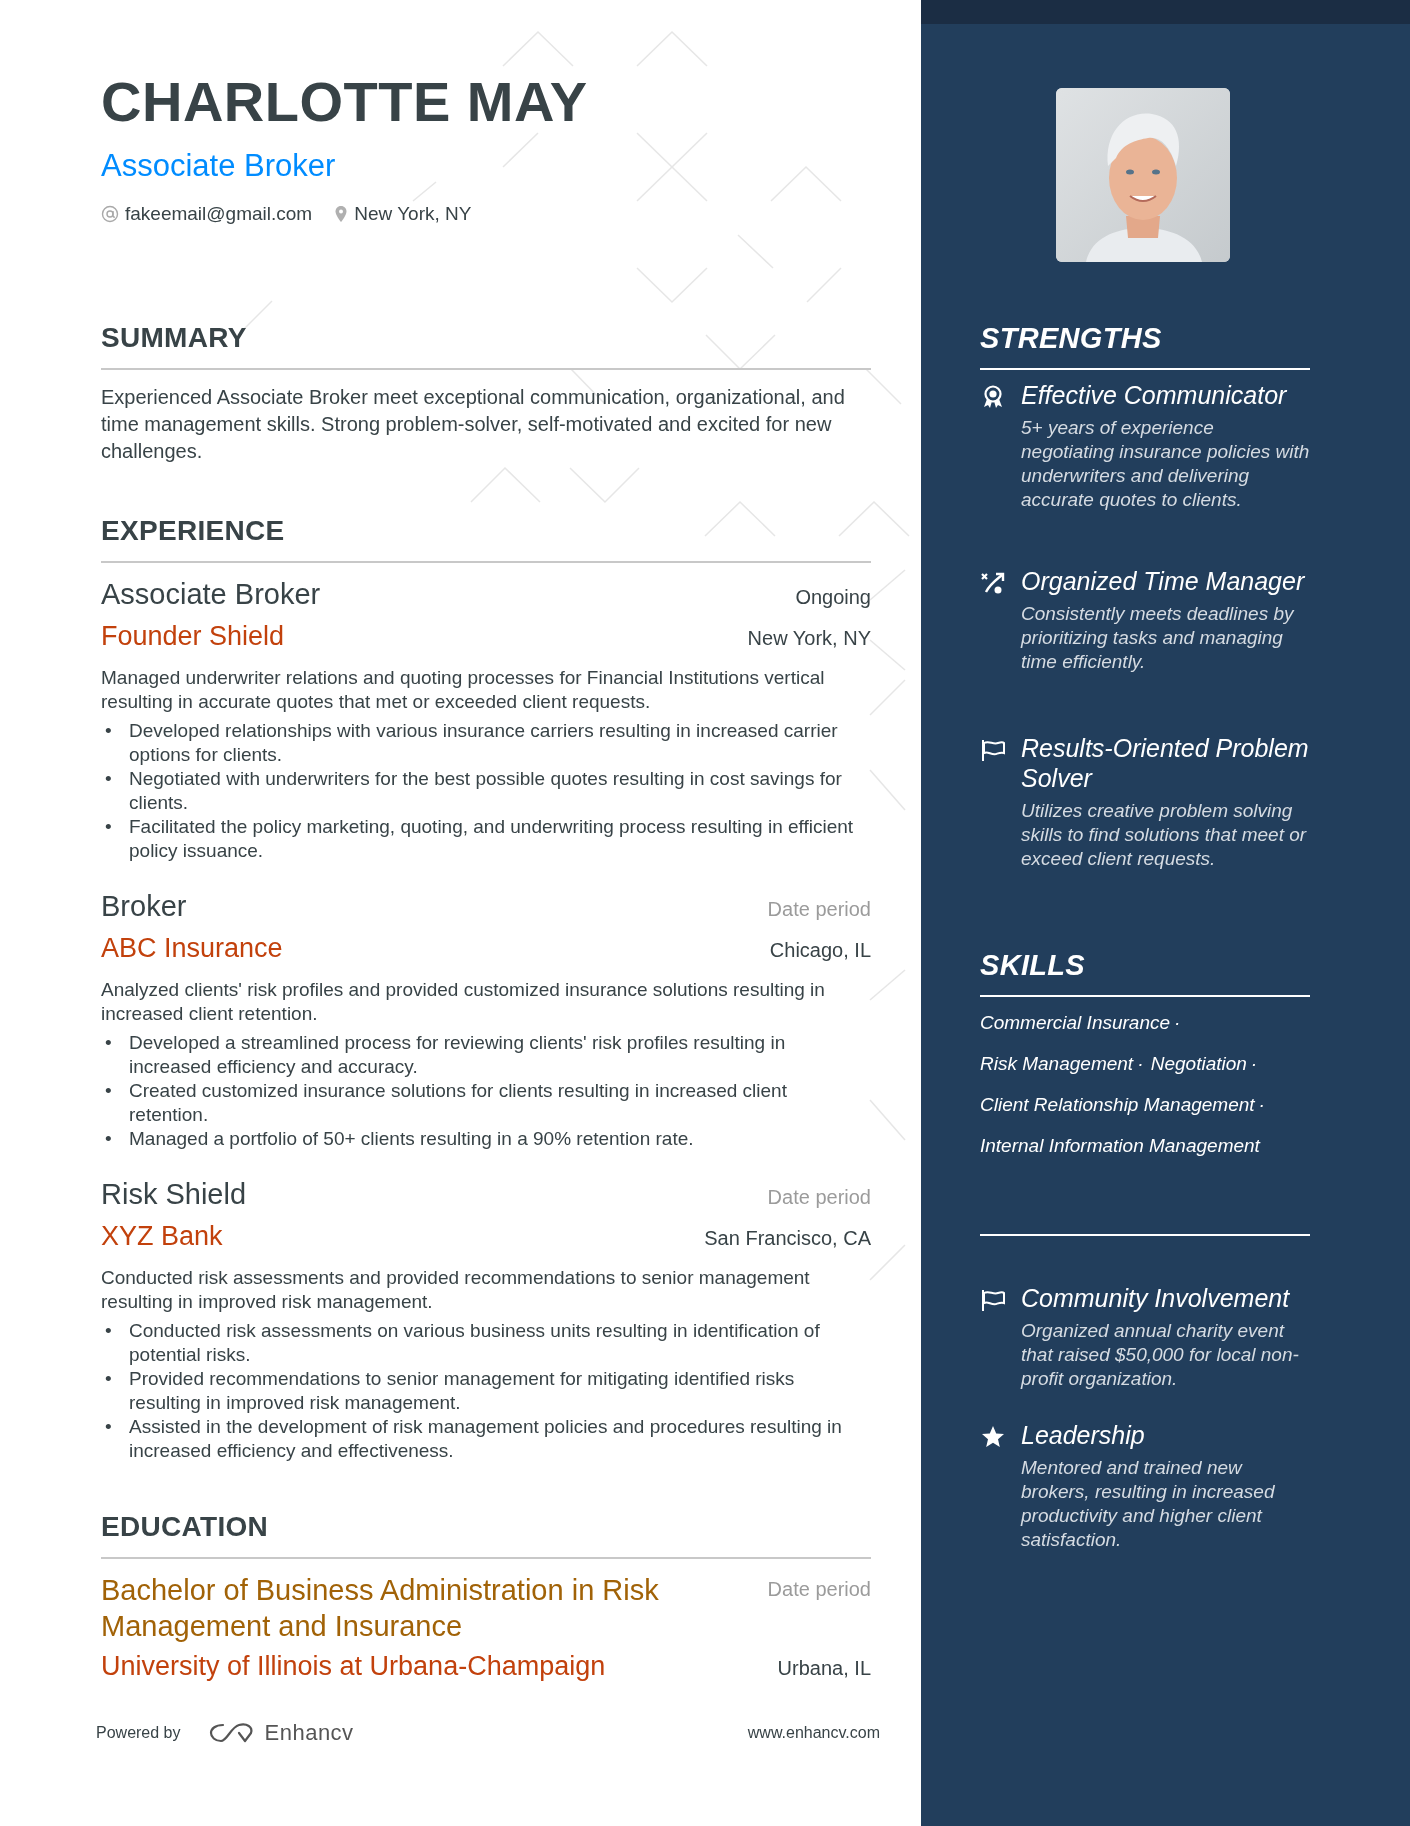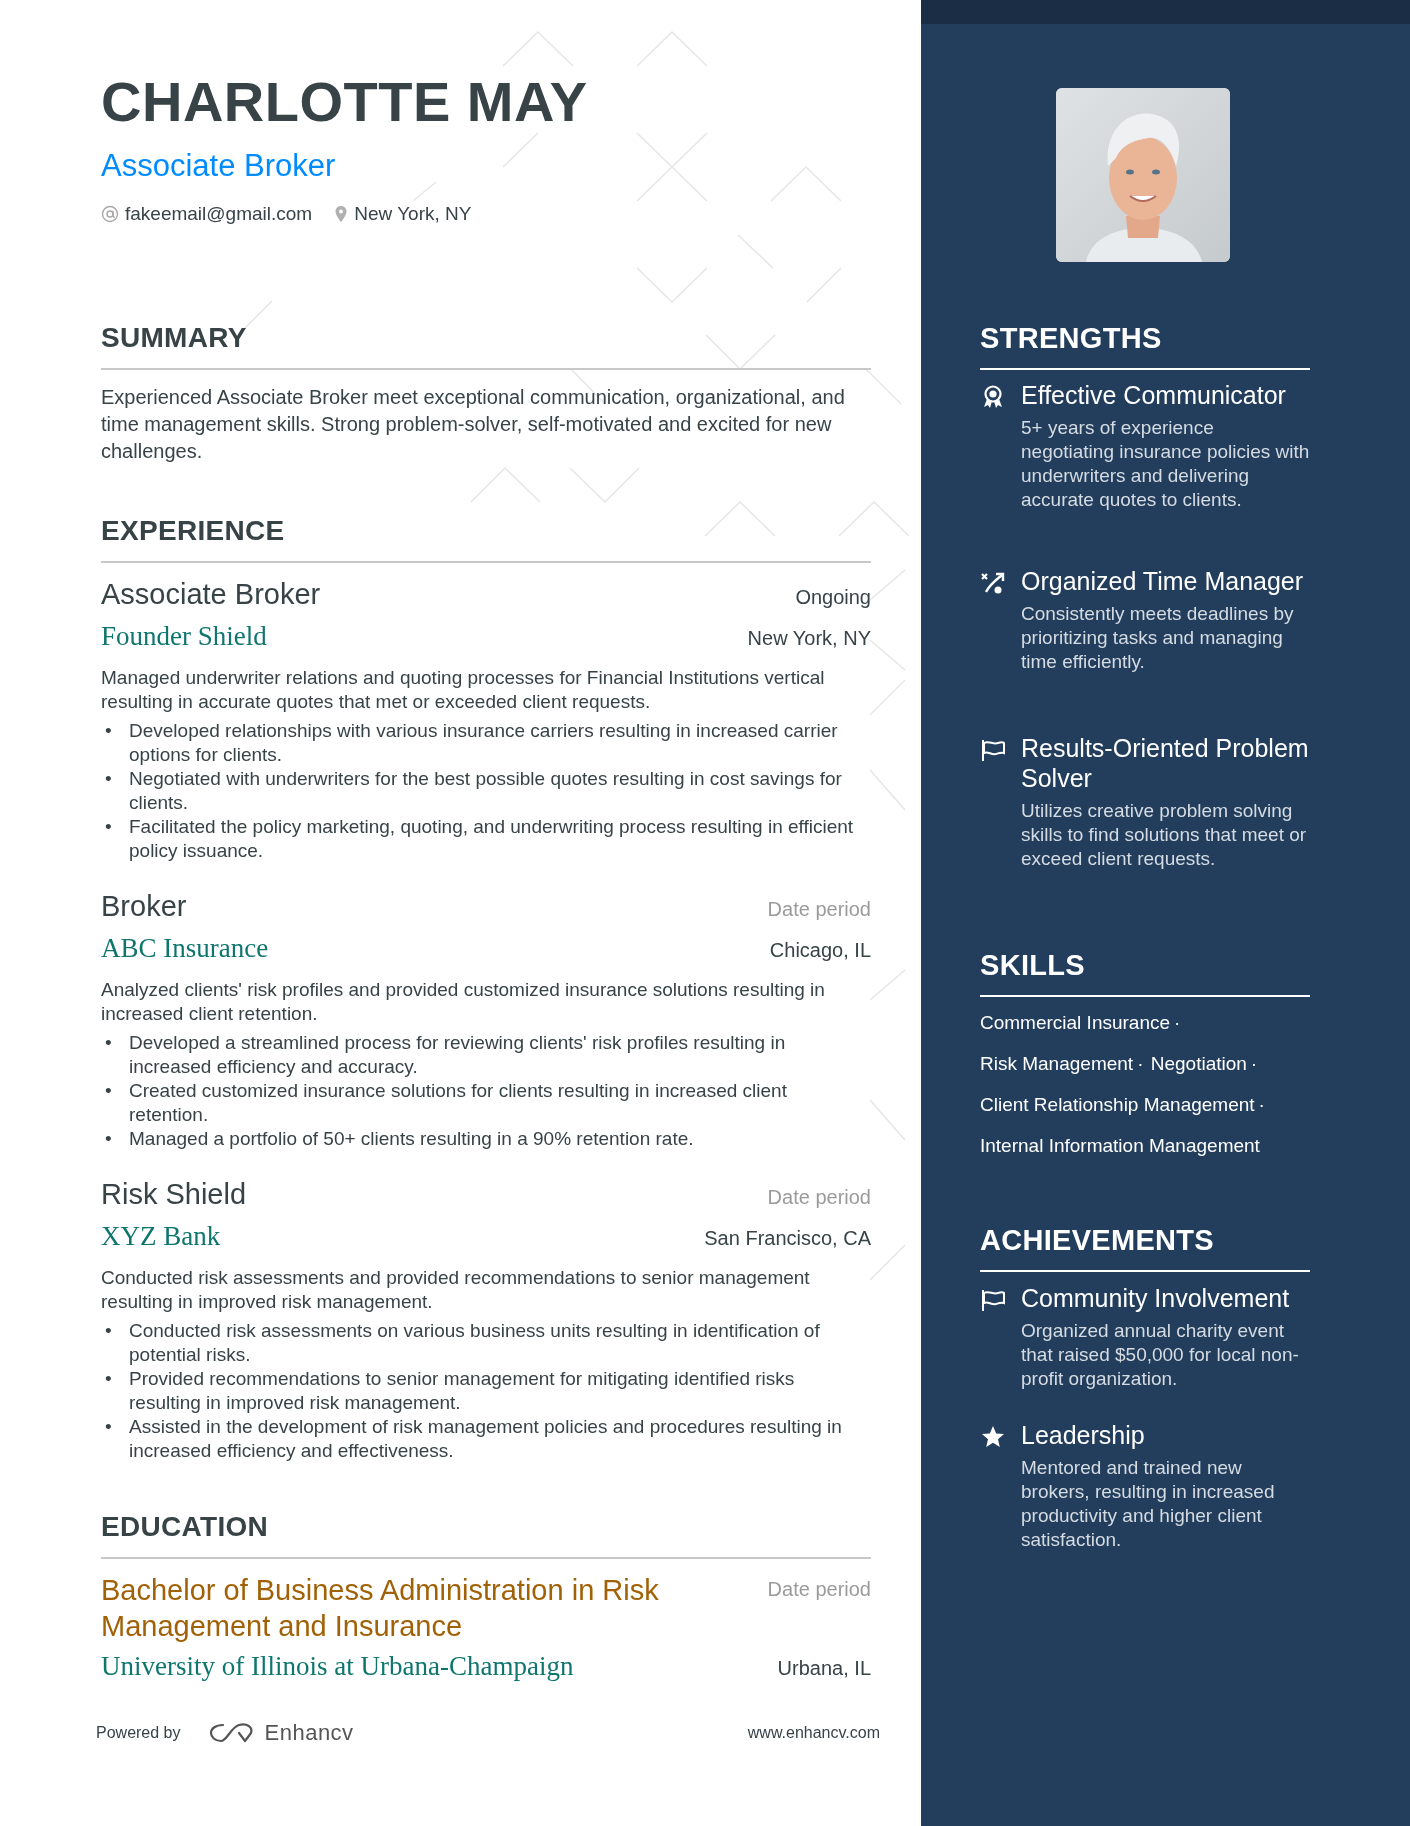--- a/index.html
+++ b/index.html
@@ -20,36 +20,36 @@
   .section-title { font-size: 28px; color: #384347; text-transform: uppercase; letter-spacing: 0.3px; line-height: 36px; }
   .section-rule { height: 2px; background: #c8c8c8; margin-top: 12px; }
 
   .summary-text { font-size: 20px; line-height: 27px; color: #384347; margin-top: 14px; }
 
   .entry { position: absolute; left: 0; width: 770px; }
   .entry-row { display: flex; justify-content: space-between; align-items: baseline; }
   .entry-title { font-size: 29px; color: #384347; line-height: 36px; }
   .entry-date { font-size: 20px; color: #384347; }
   .entry-date.muted { color: #9b9b9b; }
-  .entry-company { font-size: 27px; color: #0f766e; line-height: 36px; margin-top: 6px; font-family: Liberation Serif, serif; }
+  .entry-company { font-size: 27px; color: #c2410c; line-height: 36px; margin-top: 6px; }
   .entry-location { font-size: 20px; color: #384347; }
   .entry-desc { font-size: 19px; line-height: 24px; color: #384347; margin-top: 12px; }
   .entry-bullets { list-style: none; margin-top: 5px; }
   .entry-bullets li { position: relative; padding-left: 28px; font-size: 19px; line-height: 24px; color: #384347; }
   .entry-bullets li::before { content: "•"; position: absolute; left: 4px; top: 0; color: #384347; }
 
   .edu-title { font-size: 29px; color: #a16207; line-height: 36px; width: 560px; }
 
   .footer { position: absolute; left: 96px; top: 1720px; width: 784px; display: flex; justify-content: space-between; align-items: center; z-index: 1; }
   .powered { display: flex; align-items: center; font-size: 16px; color: #384347; }
   .powered .brand { display: flex; align-items: center; margin-left: 28px; font-size: 22px; color: #555; letter-spacing: 0.5px; }
   .powered .brand svg { margin-right: 10px; }
   .site { font-size: 16px; color: #384347; }
 
-  .sidebar { position: absolute; left: 921px; top: 0; width: 489px; height: 1826px; background: #223e5c; }
+  .sidebar { position: absolute; left: 921px; top: 0; width: 489px; height: 1826px; background: #223e5c; font-style: italic; }
   .sidebar-top { position: absolute; left: 0; top: 0; width: 489px; height: 24px; background: #1b2d44; }
   .photo { position: absolute; left: 135px; top: 88px; width: 174px; height: 174px; border-radius: 6px; overflow: hidden; background: #cdd2d6; }
 
   .side-section { position: absolute; left: 59px; width: 330px; color: #ffffff; }
   .side-title { font-size: 29px; color: #ffffff; line-height: 36px; text-transform: uppercase; letter-spacing: 0.3px; }
   .side-rule { height: 2px; background: #ffffff; margin-top: 12px; }
 
   .strength { position: absolute; left: 0; width: 330px; }
   .strength-head { display: flex; align-items: flex-start; }
   .strength-icon { width: 26px; height: 26px; margin-top: 4px; margin-right: 15px; flex: none; }
@@ -287,21 +287,20 @@
       <div class="skill-line">
         <span>Client Relationship Management</span><span class="skill-sep">·</span>
       </div>
       <div class="skill-line">
         <span>Internal Information Management</span>
       </div>
     </div>
   </section>
 
   <section class="side-section" style="top:1222px;">
-    <h2 class="side-title">ACHIEVEMENTS</h2>
     <div class="side-rule"></div>
   </section>
 
   <div class="side-section" style="top:1283px;">
     <div class="strength" style="top:0;">
       <div class="strength-head">
         <svg class="strength-icon" viewBox="0 0 26 26">
           <line x1="3" y1="3" x2="3" y2="24" stroke="#fff" stroke-width="2"></line>
           <path d="M4 6 C9 3 13 8 18 6 C21 5 23 5 24 6 L24 16 C21 15 19 16 16 17 C11 18 8 14 4 16 Z" fill="none" stroke="#fff" stroke-width="2"></path>
         </svg>

